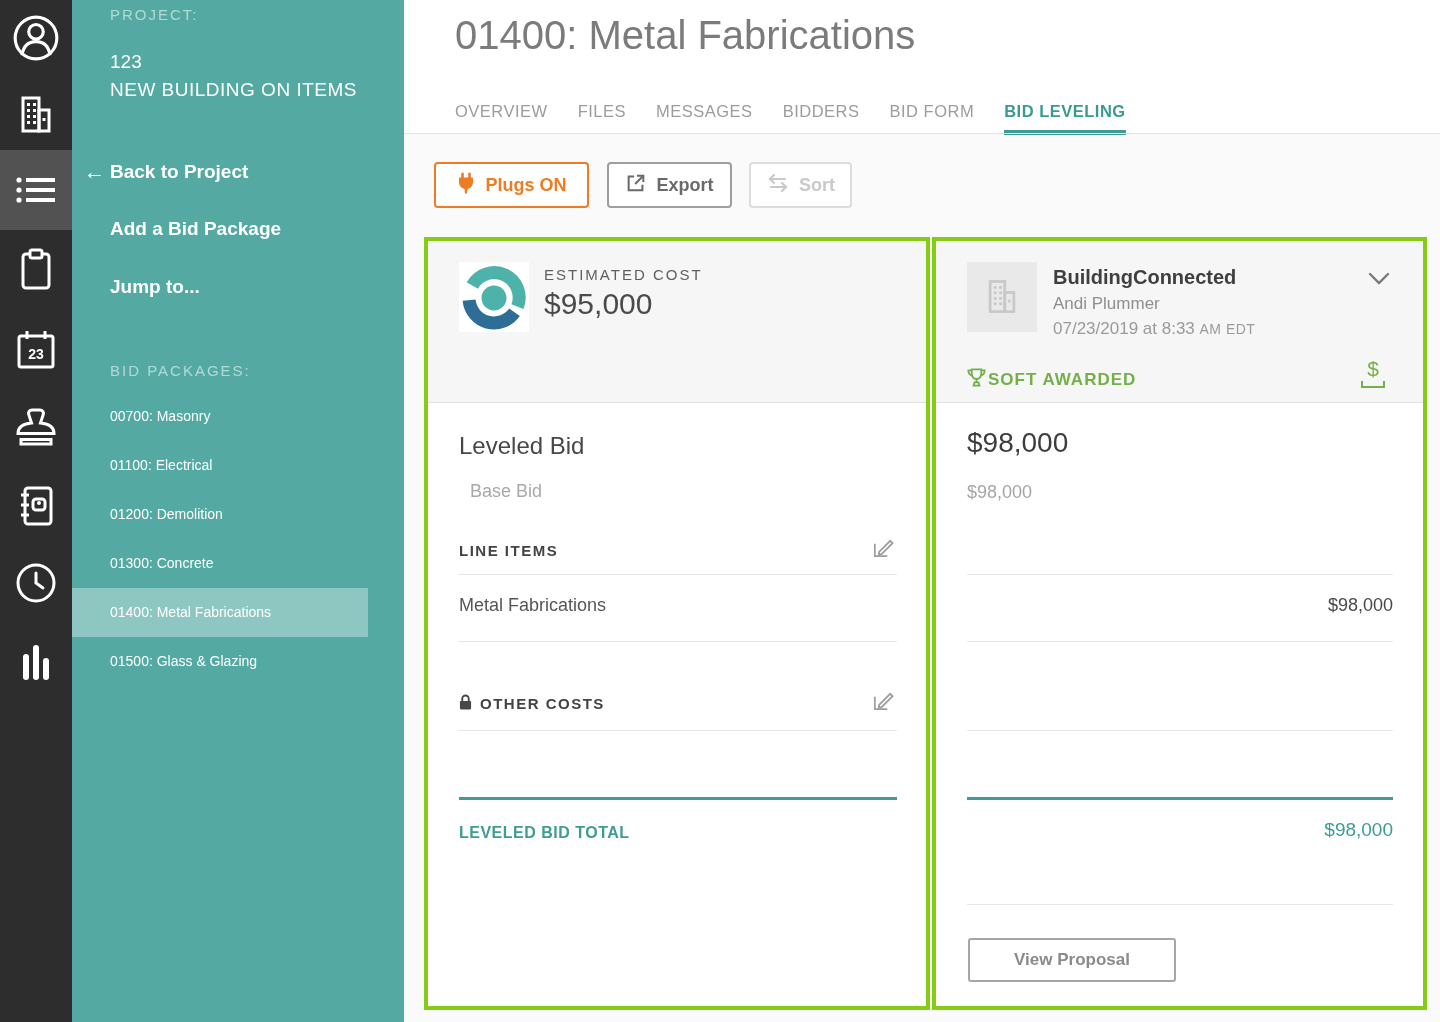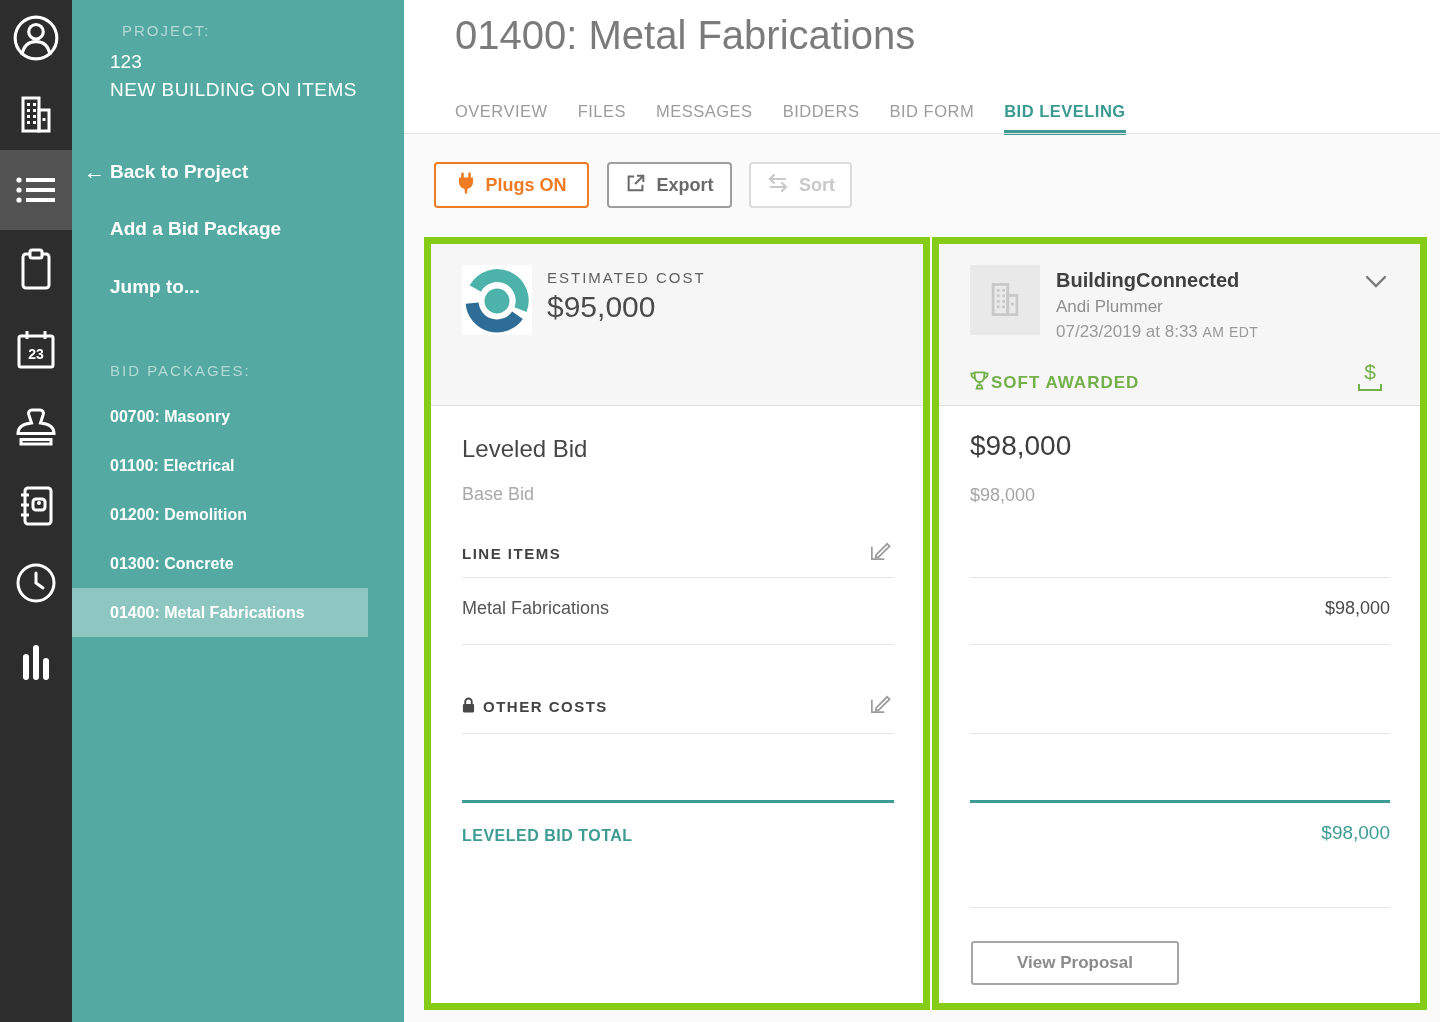--- a/index.html
+++ b/index.html
@@ -12,62 +12,62 @@
   .rail-item.selected { background:#525252; }
   .rail svg { display:block; }
 
   
   .sidebar { position:absolute; left:72px; top:0; width:332px; height:1022px; background:#54aaa2; z-index:2; color:#fff; }
   .sb-label { position:absolute; left:38px; font-size:15px; letter-spacing:2px; color:rgba(255,255,255,0.55); font-weight:500; }
   .sb-projnum  { position:absolute; left:38px; top:51px;  font-size:19px; }
   .sb-projname { position:absolute; left:38px; top:79px;  font-size:19px; letter-spacing:0.5px; }
   .sb-link { position:absolute; left:38px; font-size:19px; font-weight:700; cursor:pointer; }
   .sb-back-arrow { position:absolute; left:12px; top:160px; font-size:21px; font-weight:400; }
-  .bp-item { position:absolute; left:0; width:296px; height:49px; line-height:49px; padding-left:38px; font-size:16px; font-weight:700; cursor:pointer; }
+  .bp-item { position:absolute; left:0; width:296px; height:49px; line-height:49px; padding-left:38px; font-size:14px; font-weight:400; cursor:pointer; }
   .bp-item.selected { background:rgba(255,255,255,0.34); }
 
   
   .main { position:absolute; left:404px; top:0; width:1036px; height:1022px; background:#fff; }
   .main-bg-low { position:absolute; left:0; top:134px; width:1036px; height:888px; background:#fafafa; }
   .page-title { position:absolute; left:51px; top:13px; font-size:40px; color:#7b7b7b; font-weight:400; }
 
   .tabbar { position:absolute; left:51px; top:102px; display:flex; gap:30px; }
   .tab { font-size:16.5px; letter-spacing:0.5px; color:#9c9c9c; font-weight:500; position:relative; cursor:pointer; padding-bottom:14px; }
   .tab.active { color:#3a9a92; font-weight:700; }
   .tab.active::after { content:""; position:absolute; left:0; right:0; bottom:0; height:5px; background:#3e9c94; }
   .tab-border { position:absolute; left:0; top:133px; width:1036px; height:1px; background:#e2e2e2; }
 
   
   .btn { position:absolute; top:162px; height:46px; display:flex; align-items:center; justify-content:center; gap:9px; background:#fff; border-radius:4px; font-weight:700; font-size:18px; cursor:pointer; }
   .btn-plugs  { left:30px;  width:155px; border:2px solid #ef7b23; color:#ef7b23; }
   .btn-export { left:203px; width:125px; border:2px solid #9e9e9e; color:#6a6a6a; }
   .btn-sort   { left:345px; width:103px; border:2px solid #dcdcdc; color:#c9c9c9; }
 
   
-  .card { position:absolute; top:237px; height:773px; background:#fff; border:7px solid #84cc16; }
+  .card { position:absolute; top:237px; height:773px; background:#fff; border:4px solid #84cc16; }
   .card-left  { left:20px;  width:506px; }
   .card-right { left:528px; width:495px; }
   .card-head { position:absolute; left:0; top:0; width:100%; height:162px; background:#f6f6f6; border-bottom:1px solid #e1e1e1; }
 
   .logo-box { position:absolute; left:31px; top:21px; width:70px; height:70px; background:#fff; }
   .est-label { position:absolute; left:116px; top:25px; font-size:15px; letter-spacing:2px; color:#5f5f5f; font-weight:500; }
   .est-amount { position:absolute; left:116px; top:46px; font-size:30px; color:#4b4b4b; }
 
   .avatar-box { position:absolute; left:31px; top:21px; width:70px; height:70px; background:#e9e9e9; display:flex; align-items:center; justify-content:center; }
   .bidder-name { position:absolute; left:117px; top:25px; font-size:20px; font-weight:700; color:#3f3f3f; }
   .bidder-contact { position:absolute; left:117px; top:53px; font-size:17px; color:#8f8f8f; font-weight:500; }
   .bidder-date { position:absolute; left:117px; top:78px; font-size:17px; color:#9a9a9a; }
   .bidder-date .sm { font-size:14px; letter-spacing:0.5px; }
   .chev { position:absolute; right:33px; top:30px; cursor:pointer; }
   .status { position:absolute; left:29px; top:125px; display:flex; align-items:center; color:#74b04a; font-weight:700; font-size:17px; letter-spacing:1px; cursor:default; }
   .money-ic { position:absolute; right:36px; top:116px; cursor:pointer; }
 
   
   .lv-title { position:absolute; left:31px; top:191px; font-size:24px; color:#474747; }
-  .lv-sub   { position:absolute; left:31px; top:240px; font-size:18px; color:#a9a9a9; }
+  .lv-sub   { position:absolute; left:42px; top:240px; font-size:18px; color:#a9a9a9; }
   .sec-label { position:absolute; left:31px; top:301px; font-size:15px; font-weight:700; letter-spacing:1.5px; color:#434343; }
   .edit-ic { position:absolute; right:32px; cursor:pointer; }
   .edit-1 { top:295px; } .edit-2 { top:448px; }
   .divider { position:absolute; left:31px; height:1px; background:#e7e7e7; }
   .card-left  .divider { right:29px; }
   .card-right .divider { right:30px; }
   .dv-1 { top:333px; } .dv-2 { top:400px; } .dv-3 { top:489px; }
   .line-item-name { position:absolute; left:31px; top:354px; font-size:18px; color:#565656; }
   .oc-label { position:absolute; left:31px; top:453px; font-size:15px; font-weight:700; letter-spacing:1.5px; color:#434343; display:flex; align-items:center; gap:8px; }
   .teal-line { position:absolute; left:31px; top:556px; height:3px; background:#3e9c94; }
@@ -158,36 +158,37 @@
     <div class="rail-item" style="top:636px;height:52px;">
       <svg width="40" height="44" viewBox="0 0 40 44" fill="#fff">
         <rect x="7" y="14" width="6" height="26" rx="3"></rect>
         <rect x="17" y="5" width="6" height="35" rx="3"></rect>
         <rect x="27" y="18" width="6" height="22" rx="3"></rect>
       </svg>
     </div>
   </div>
 
   <div class="sidebar">
-    <div class="sb-label" style="top:22px;margin-left:12px;">PROJECT:</div>
+    <div class="sb-label" style="top:6px;">PROJECT:</div>
     <div class="sb-projnum">123</div>
     <div class="sb-projname">NEW BUILDING ON ITEMS</div>
 
     <span class="sb-back-arrow">←</span>
     <div class="sb-link" style="top:161px;">Back to Project</div>
     <div class="sb-link" style="top:218px;">Add a Bid Package</div>
     <div class="sb-link" style="top:276px;">Jump to...</div>
 
     <div class="sb-label" style="top:362px;">BID PACKAGES:</div>
 
     <div class="bp-item" style="top:392px;">00700: Masonry</div>
     <div class="bp-item" style="top:441px;">01100: Electrical</div>
     <div class="bp-item" style="top:490px;">01200: Demolition</div>
     <div class="bp-item" style="top:539px;">01300: Concrete</div>
     <div class="bp-item selected" style="top:588px;">01400: Metal Fabrications</div>
+    <div class="bp-item" style="top:637px;">01500: Glass &amp; Glazing</div>
   </div>
 
   <div class="main">
     <div class="main-bg-low"></div>
     <div class="page-title">01400: Metal Fabrications</div>
 
     <div class="tabbar">
       <div class="tab">OVERVIEW</div>
       <div class="tab">FILES</div>
       <div class="tab">MESSAGES</div>

